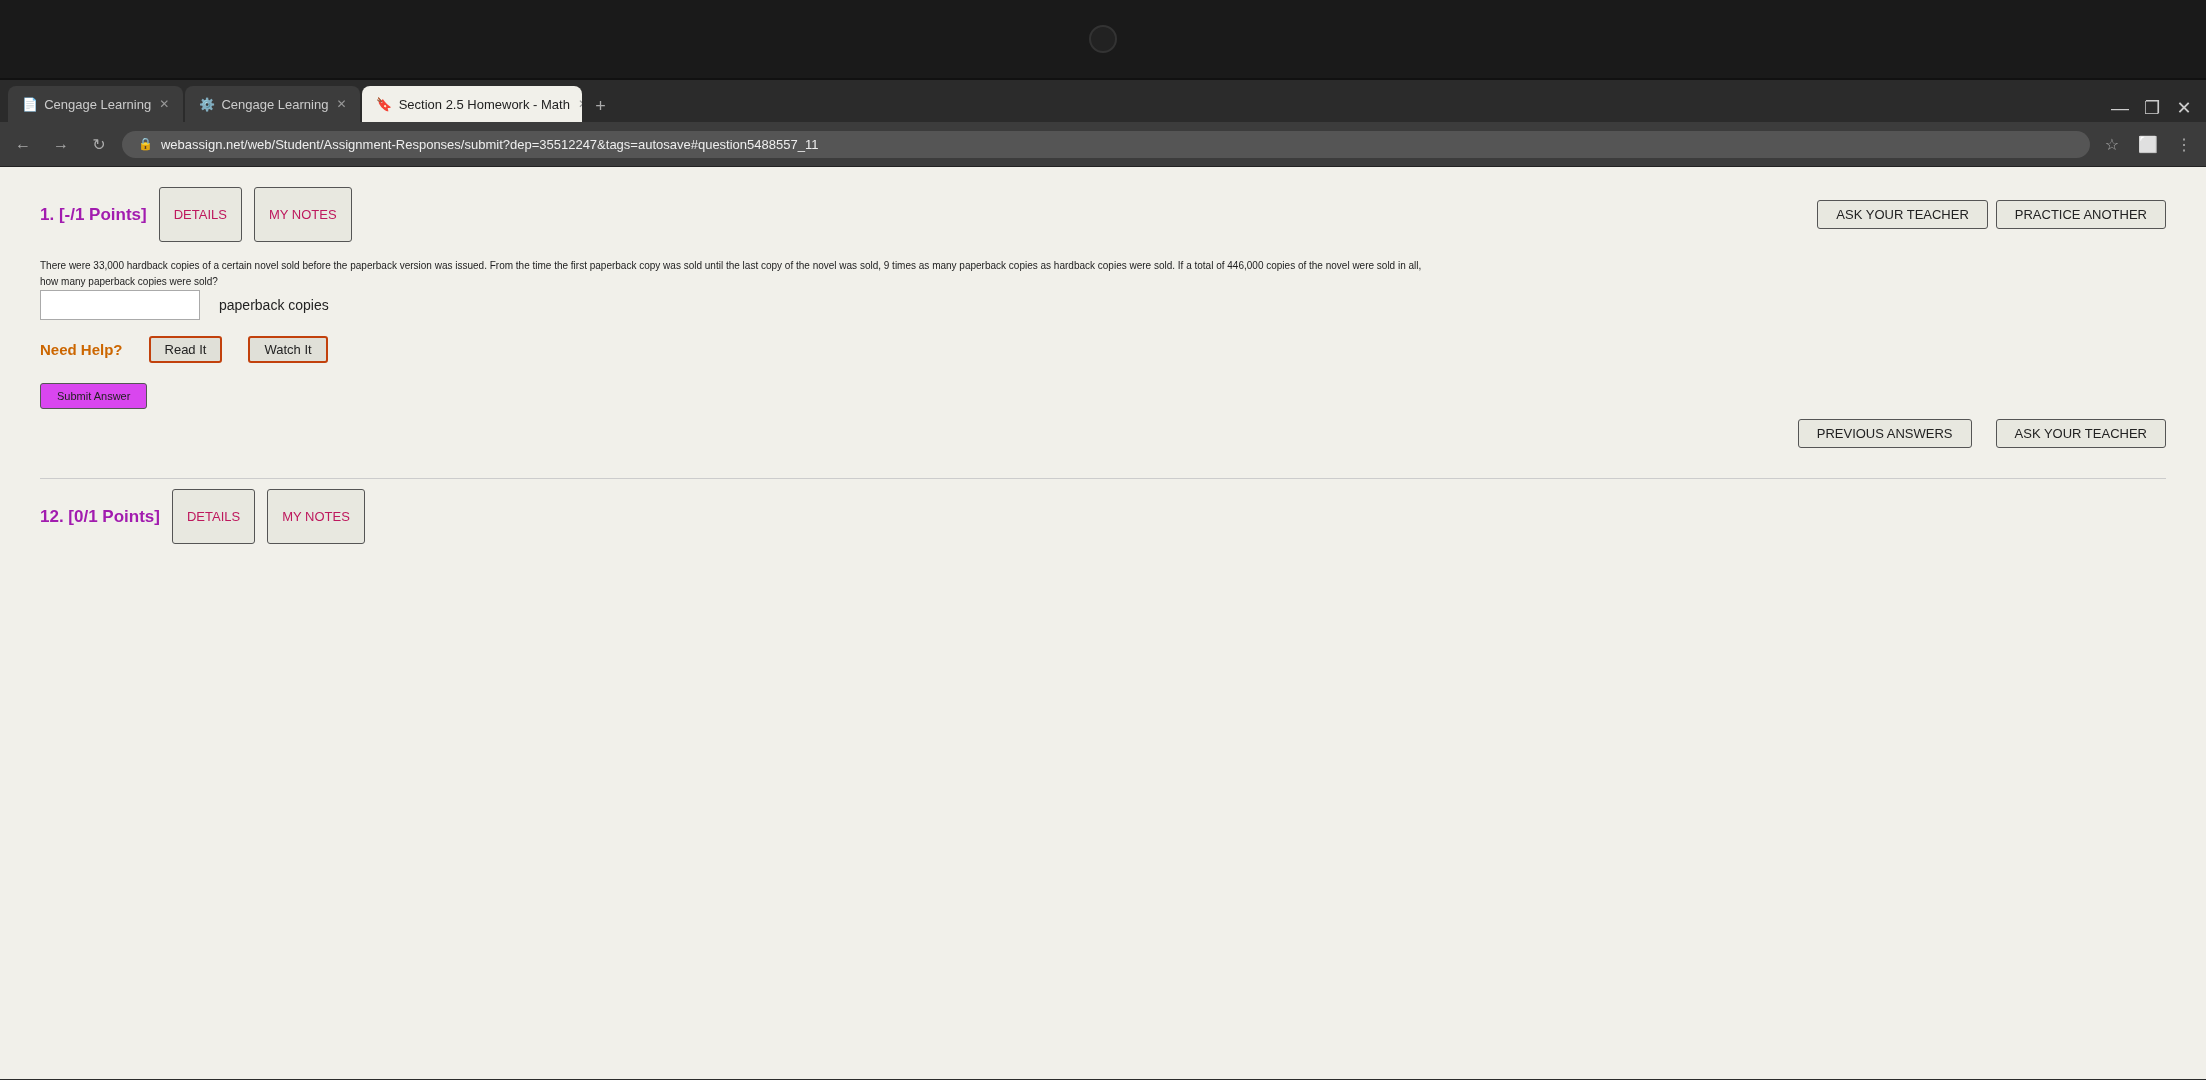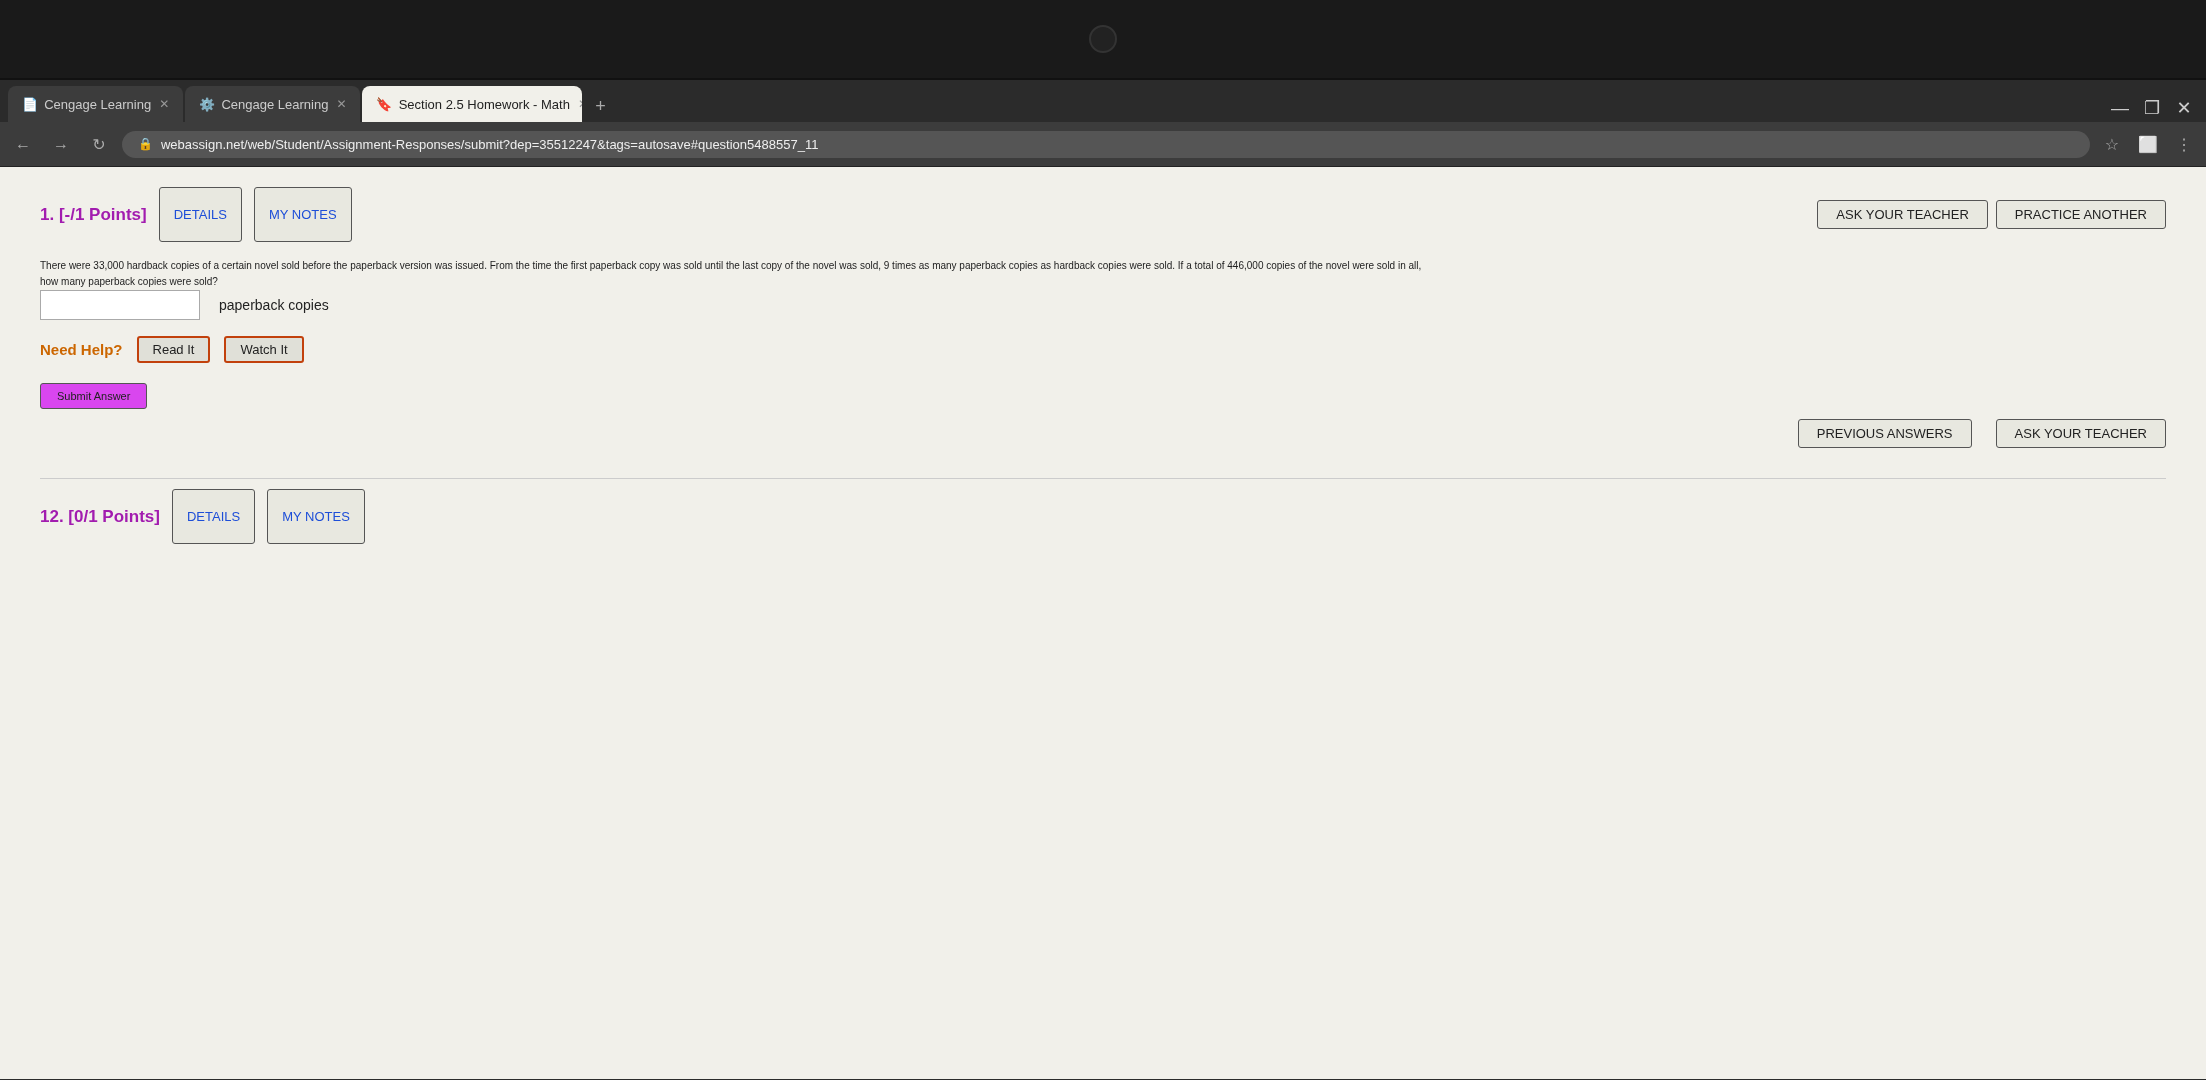--- a/index.html
+++ b/index.html
@@ -161,21 +161,21 @@
       margin-bottom: 16px;
     }
     .question-label {
       font-size: 17px;
       font-weight: bold;
       color: #a21caf;
     }
     .btn-outline {
       border: 1px solid #555;
       background: #e8e8e0;
-      color: #1d4ed8;
+      color: #be185d;
       padding: 19px 14px;
       font-size: 13px;
       cursor: pointer;
       border-radius: 3px;
     }
     .question-actions {
       margin-left: auto;
       display: flex;
       gap: 8px;
     }
@@ -212,21 +212,21 @@
       font-size: 14px;
     }
     .unit-label {
       font-size: 14px;
       color: #222;
     }
 
     .need-help-row {
       display: flex;
       align-items: center;
-      gap: 14px;
+      gap: 26px;
       margin-bottom: 20px;
     }
     .need-help-text {
       color: #cc6600;
       font-size: 15px;
       font-weight: bold;
     }
     .btn-help {
       border: 2px solid #c2410c;
       background: #e0e0d8;

